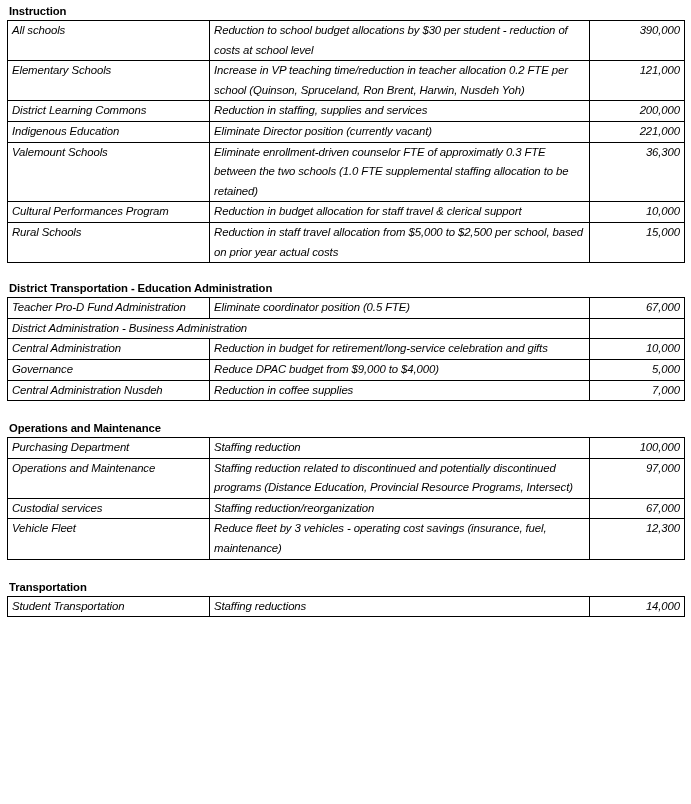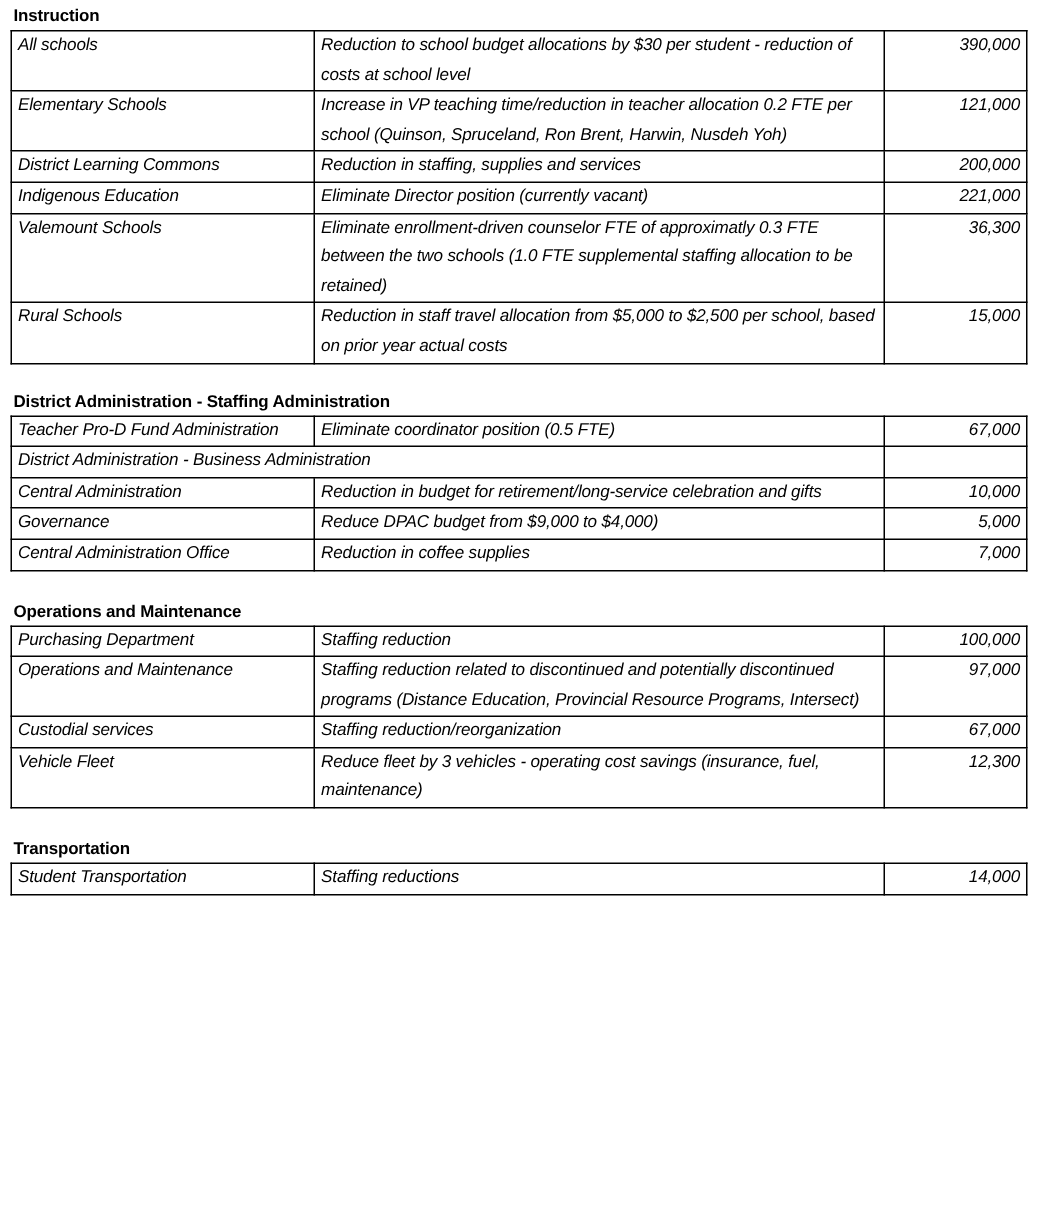--- a/index.html
+++ b/index.html
@@ -95,32 +95,37 @@
           <td class="col-area">Indigenous Education</td>
           <td class="col-desc">Eliminate Director position (currently vacant)</td>
           <td class="col-amt">221,000</td>
         </tr>
         <tr>
           <td class="col-area">Valemount Schools</td>
           <td class="col-desc">Eliminate enrollment-driven counselor FTE of approximatly 0.3 FTE between the two schools (1.0 FTE supplemental staffing allocation to be retained)</td>
           <td class="col-amt">36,300</td>
         </tr>
         <tr>
+          <td class="col-area">Cultural Performances Program</td>
+          <td class="col-desc">Reduction in budget allocation for staff travel &amp; clerical support</td>
+          <td class="col-amt">10,000</td>
+        </tr>
+        <tr>
           <td class="col-area">Rural Schools</td>
           <td class="col-desc">Reduction in staff travel allocation from $5,000 to $2,500 per school, based on prior year actual costs</td>
           <td class="col-amt">15,000</td>
         </tr>
       </tbody>
     </table>
   </div>
 
   <div class="gap-18"></div>
 
   <div class="section">
-    <div class="section-heading">District Administration - Staffing Administration</div>
+    <div class="section-heading">District Transportation - Education Administration</div>
     <table class="budget-table">
       <colgroup>
         <col class="col-area">
           <col class="col-desc">
           <col class="col-amt">
       </colgroup>
       <tbody>
         <tr>
           <td class="col-area">Teacher Pro-D Fund Administration</td>
           <td class="col-desc">Eliminate coordinator position (0.5 FTE)</td>
@@ -134,21 +139,21 @@
           <td class="col-area">Central Administration</td>
           <td class="col-desc">Reduction in budget for retirement/long-service celebration and gifts</td>
           <td class="col-amt">10,000</td>
         </tr>
         <tr>
           <td class="col-area">Governance</td>
           <td class="col-desc">Reduce DPAC budget from $9,000 to $4,000)</td>
           <td class="col-amt">5,000</td>
         </tr>
         <tr>
-          <td class="col-area">Central Administration Office</td>
+          <td class="col-area">Central Administration Nusdeh</td>
           <td class="col-desc">Reduction in coffee supplies</td>
           <td class="col-amt">7,000</td>
         </tr>
       </tbody>
     </table>
   </div>
 
   <div class="gap-20"></div>
 
   <div class="section">

